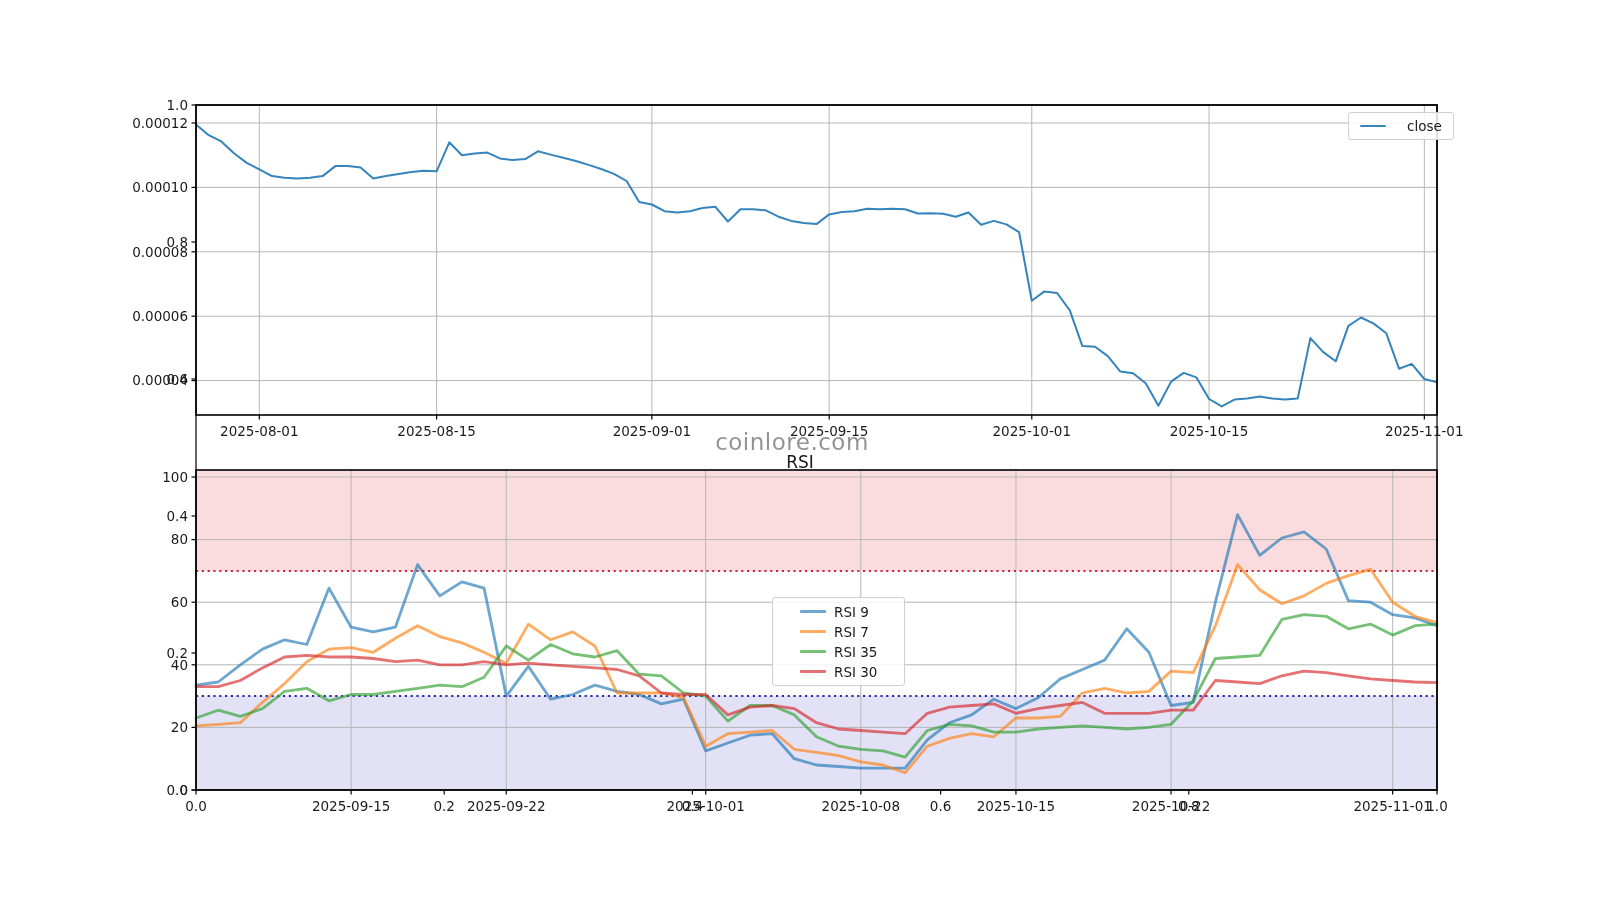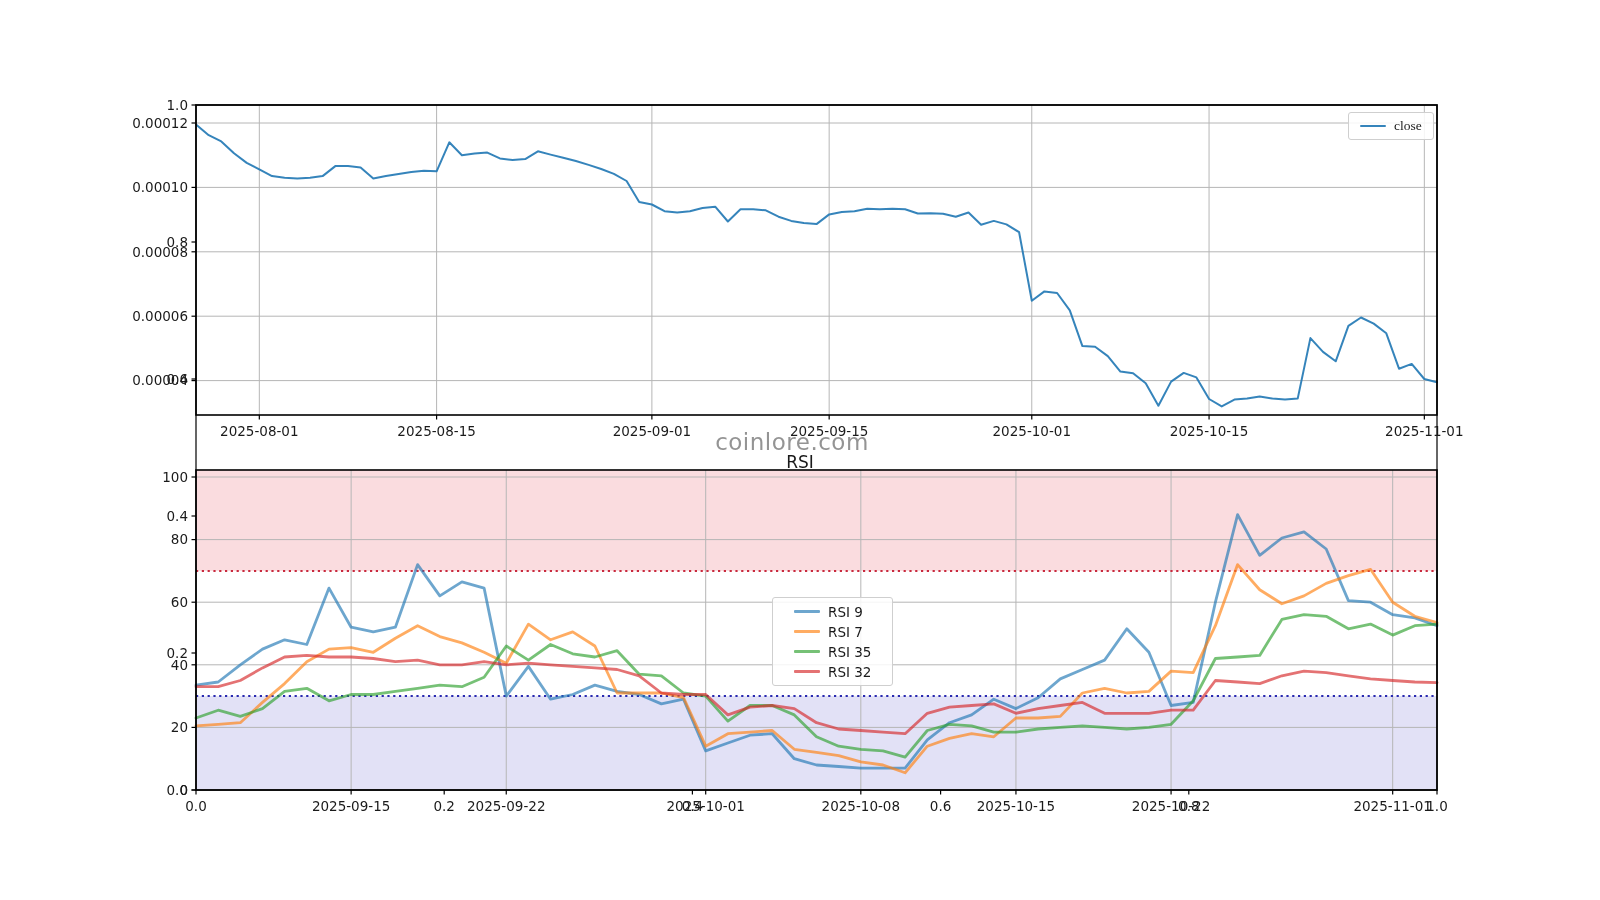--- a/index.html
+++ b/index.html
@@ -5,22 +5,22 @@
   html,body{margin:0;padding:0;background:#fff;}
   .fig{position:relative;width:1600px;height:900px;background:#ffffff;
        font-family:"DejaVu Sans","Liberation Sans",sans-serif;overflow:hidden;}
   svg{position:absolute;left:0;top:0;}
   .watermark{position:absolute;left:0;top:429px;width:1584px;text-align:center;
              font-size:23px;color:#949494;letter-spacing:.5px;}
   .rsi-title{position:absolute;left:0;top:452px;width:1600px;text-align:center;
              font-size:17px;color:#1a1a1a;}
   .legend{position:absolute;background:rgba(255,255,255,.85);border:1px solid #cfcfcf;
           border-radius:3px;font-size:13.5px;color:#1a1a1a;}
-  .legend-close{left:1348px;top:112px;padding:5px 11px;display:flex;align-items:center;gap:8px;font-family:Liberation Serif, serif;}
-  .legend-rsi{left:772px;top:597px;padding:6px 21px;display:flex;flex-direction:column;gap:5px;}
+  .legend-close{left:1348px;top:112px;padding:5px 11px;display:flex;align-items:center;gap:21px;}
+  .legend-rsi{left:772px;top:597px;padding:6px 27px;display:flex;flex-direction:column;gap:5px;}
   .lg-row{display:flex;align-items:center;gap:8px;height:15px;}
   .lg-line{display:inline-block;width:26px;height:3px;border-radius:1px;}
   .lg-line.thin{height:2.5px;}
   .lg-label{white-space:nowrap;}
 </style>
 </head>
 <body>
 
 <div class="fig">
 
@@ -168,17 +168,17 @@
     <div class="lg-row">
       <span class="lg-line" style="background: rgb(255, 127, 14); opacity: 0.65;"></span>
       <span class="lg-label">RSI 7</span>
     </div>
     <div class="lg-row">
       <span class="lg-line" style="background: rgb(44, 160, 44); opacity: 0.65;"></span>
       <span class="lg-label">RSI 35</span>
     </div>
     <div class="lg-row">
       <span class="lg-line" style="background: rgb(214, 39, 40); opacity: 0.65;"></span>
-      <span class="lg-label">RSI 32</span>
+      <span class="lg-label">RSI 30</span>
     </div>
   </div>
 
 </div>
 
 </body></html>

